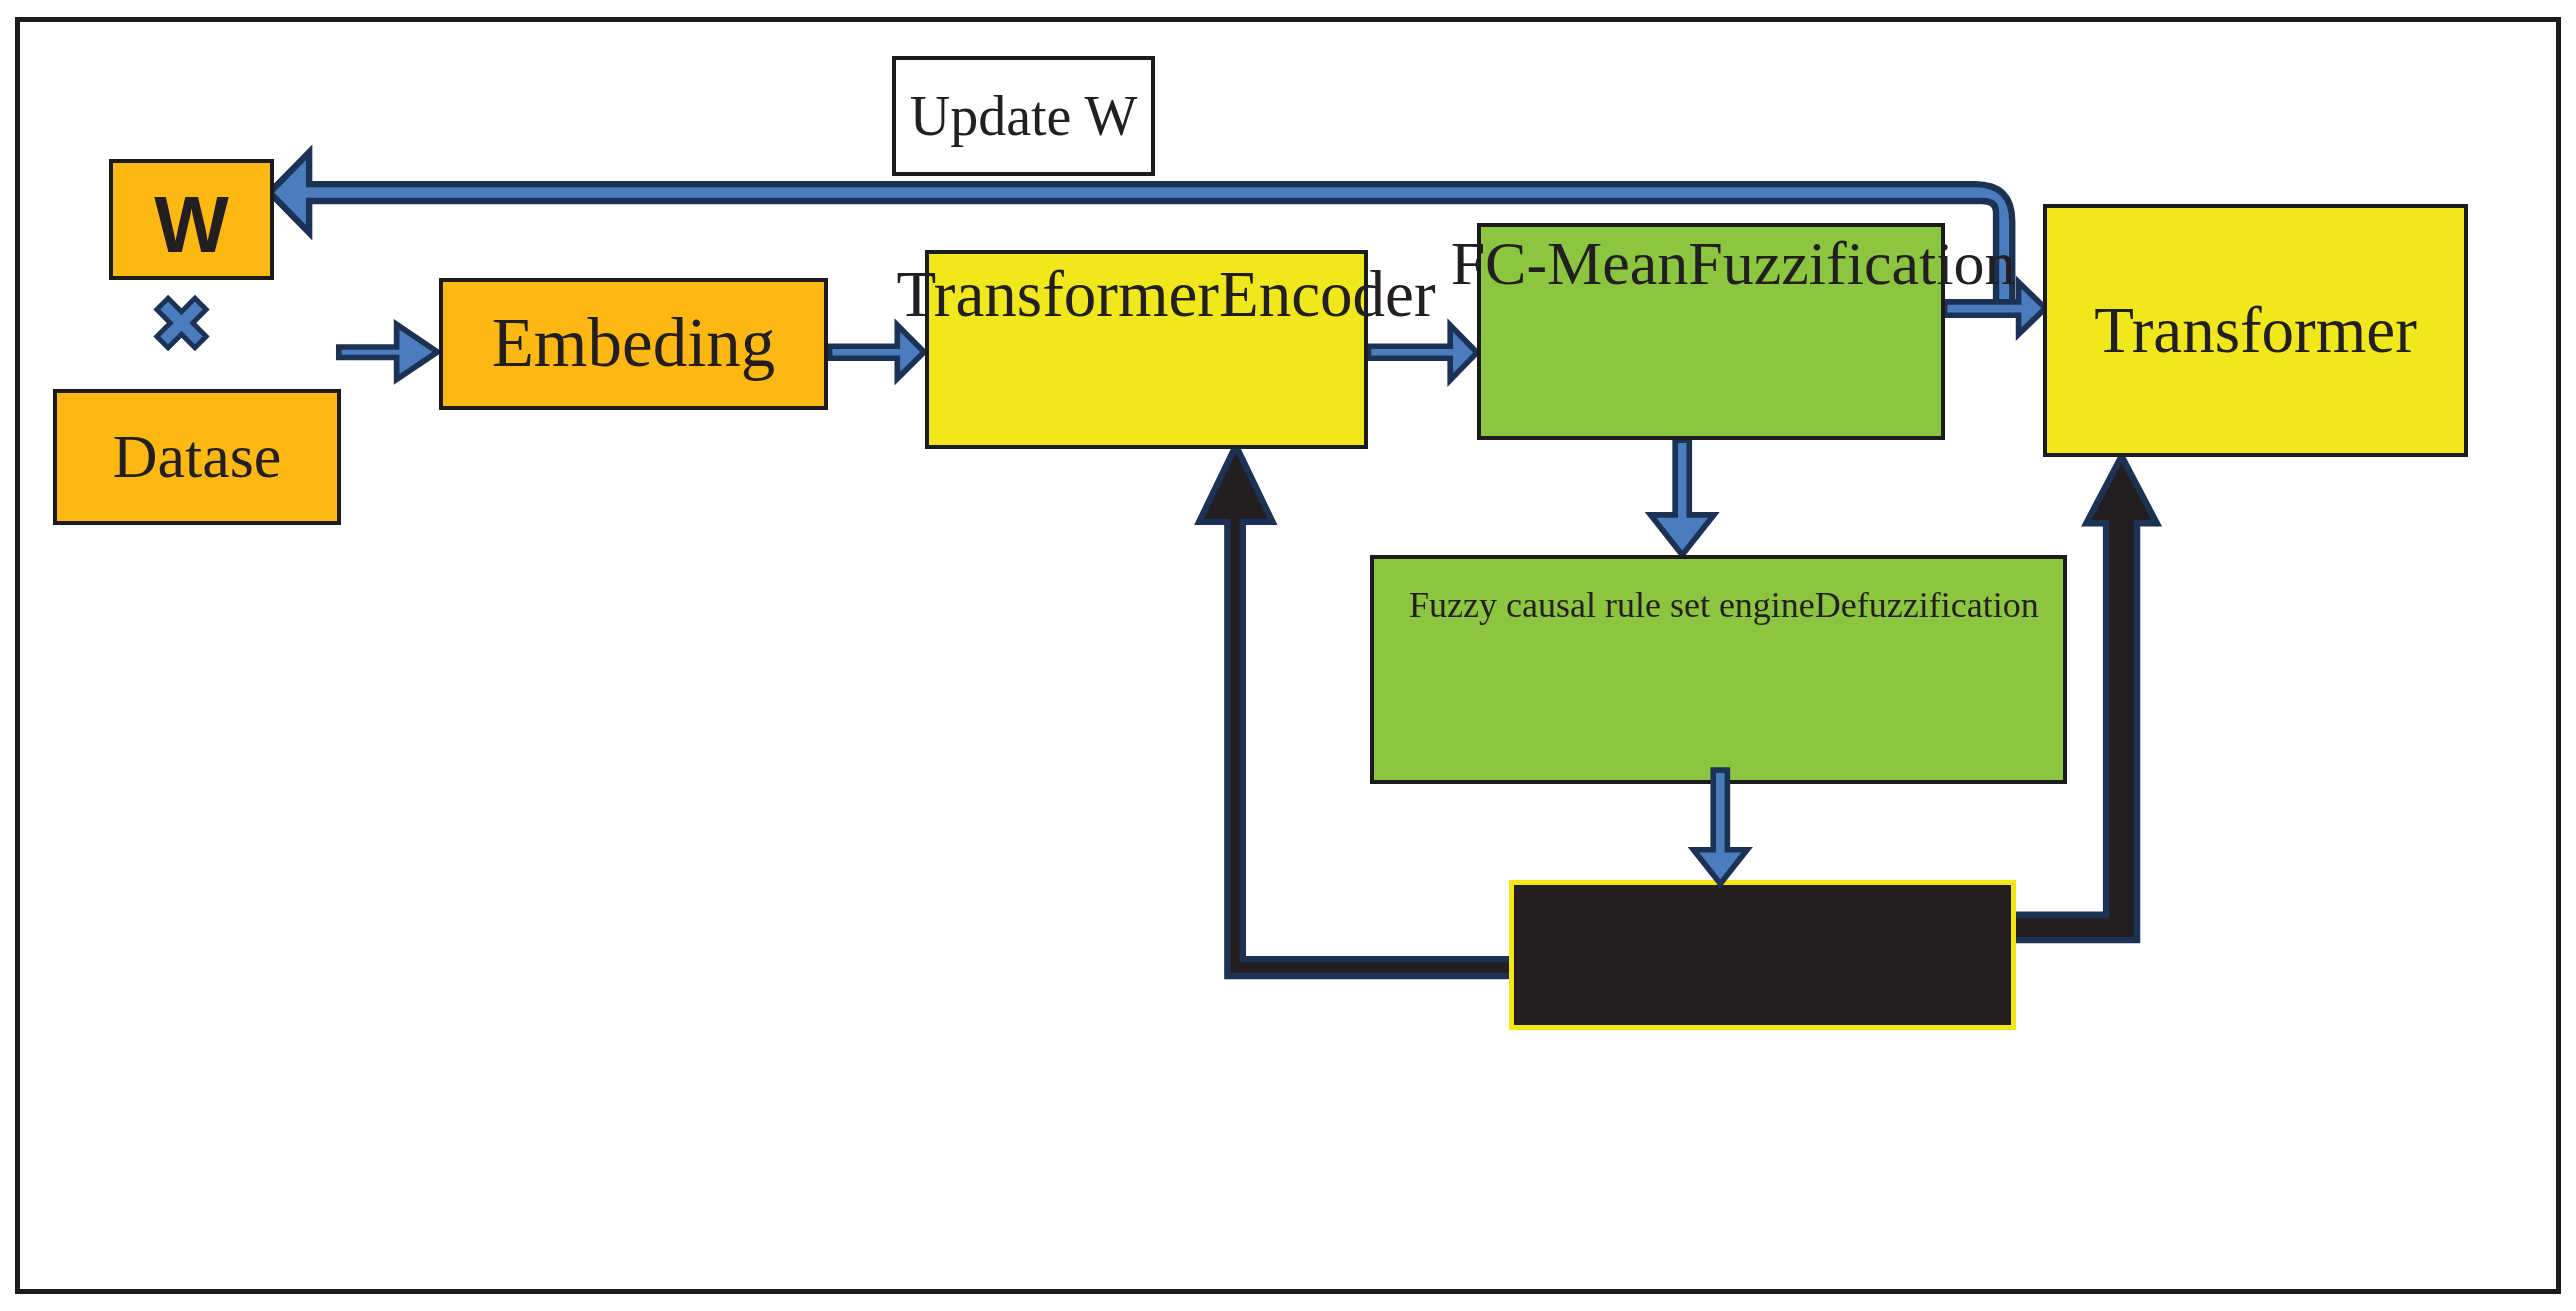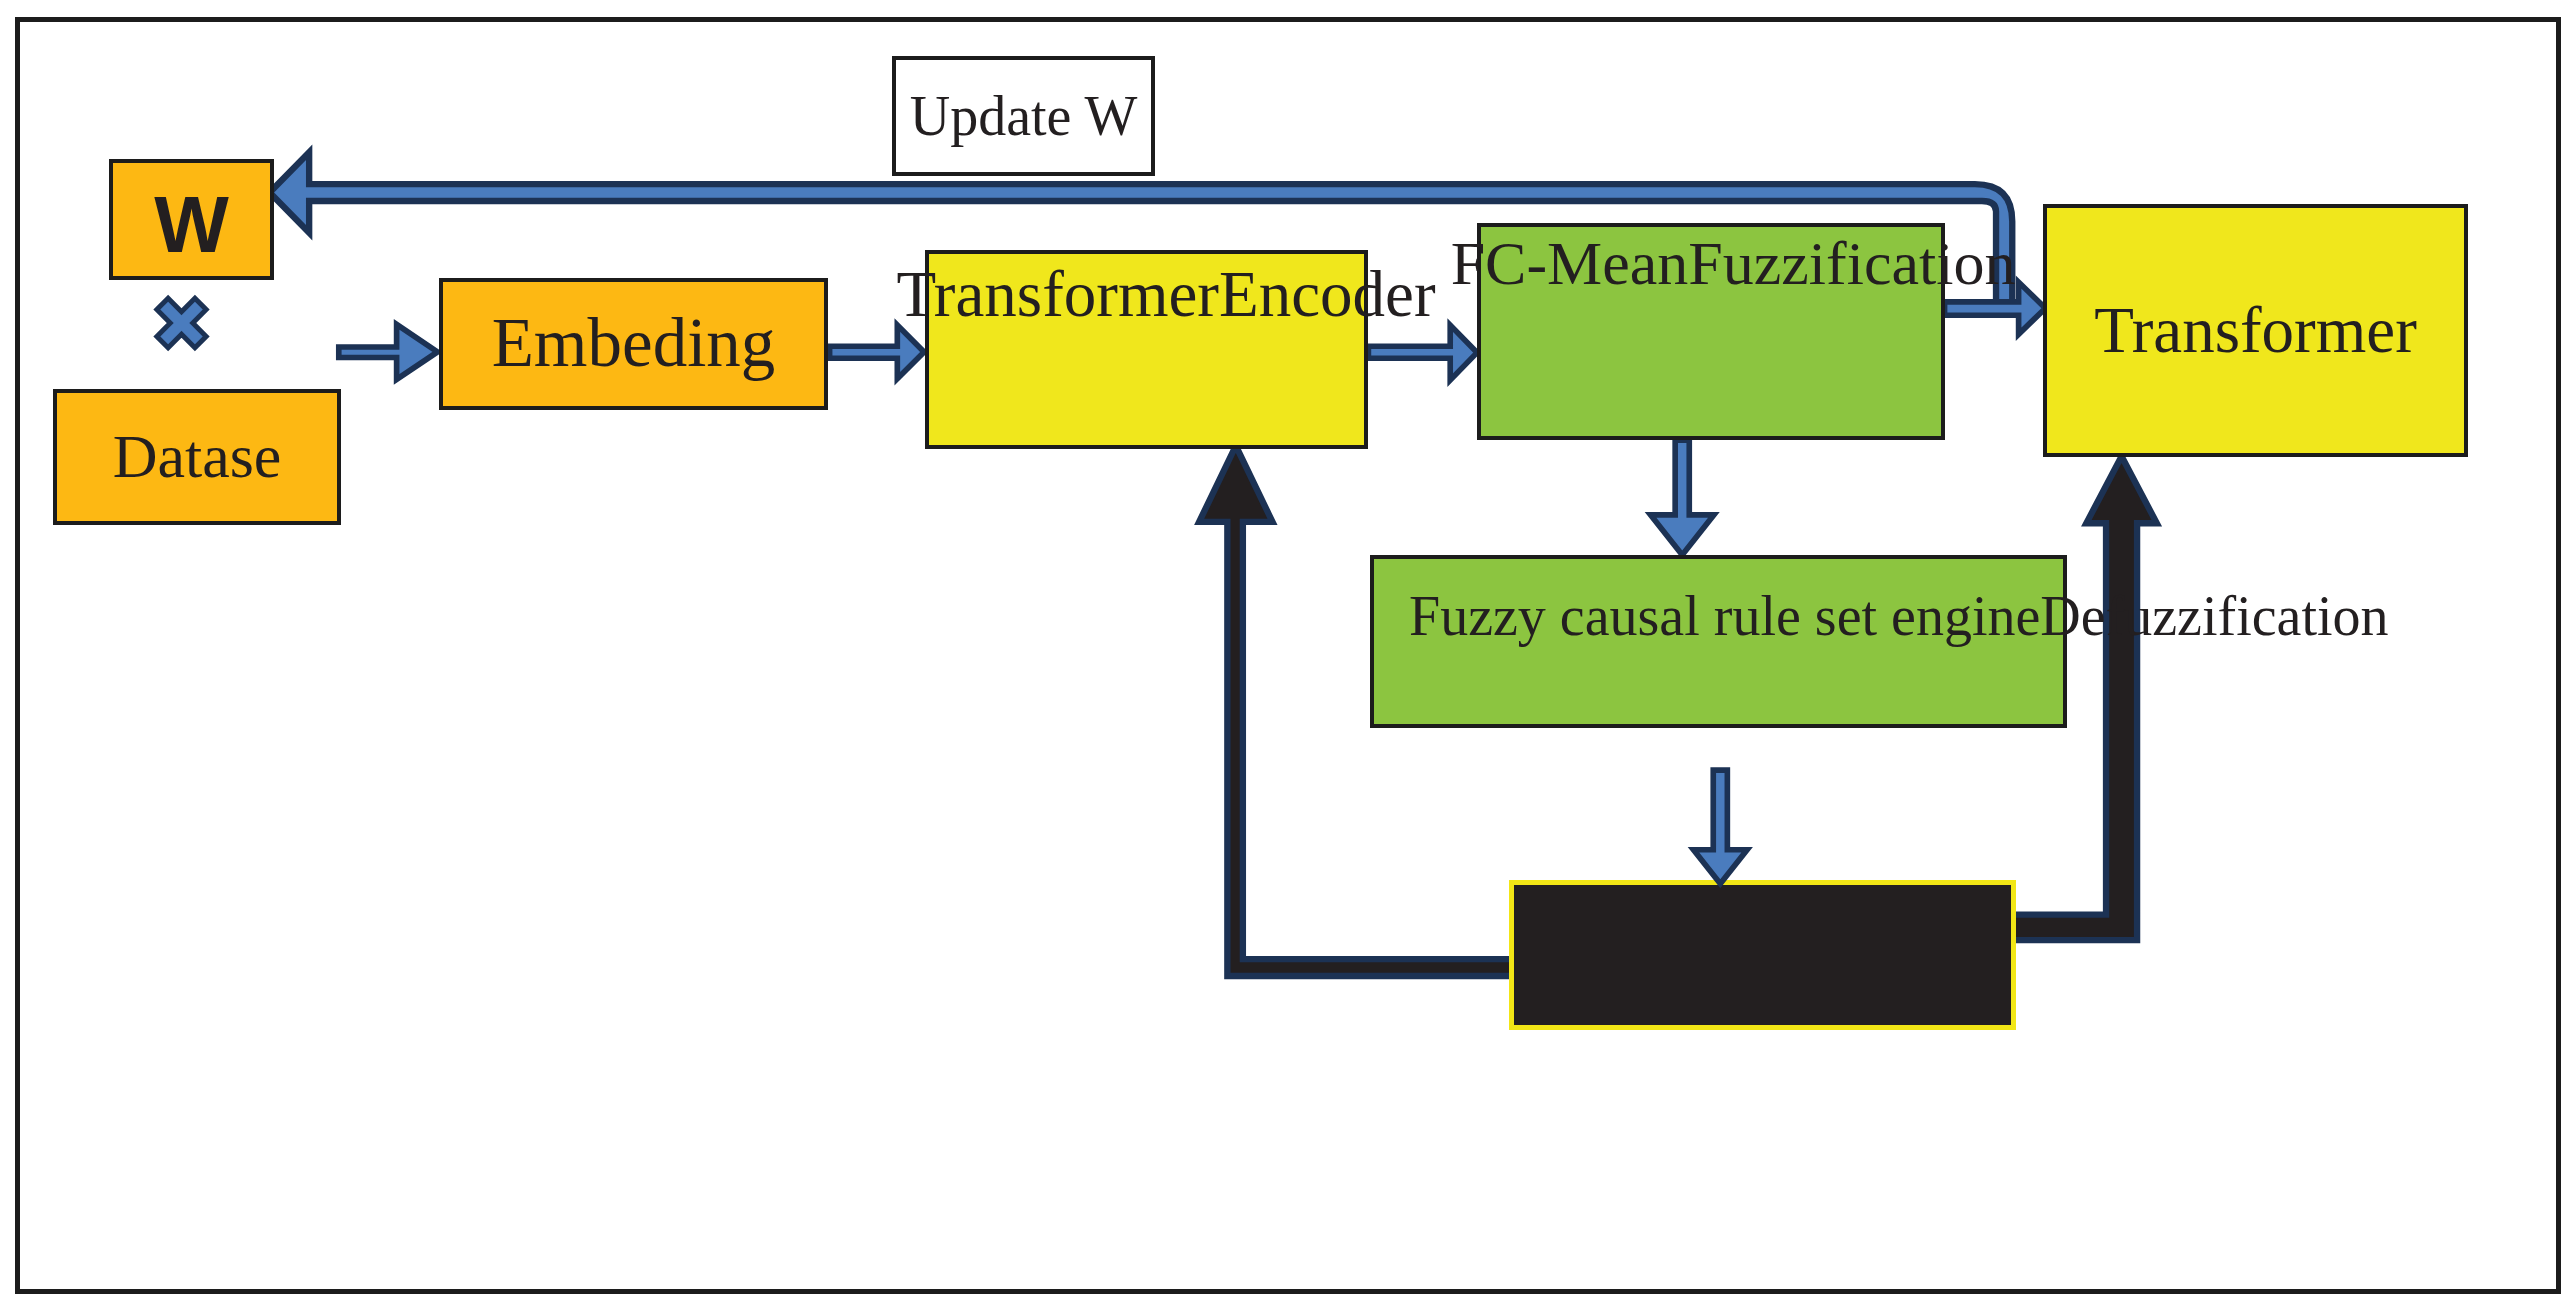--- a/index.html
+++ b/index.html
@@ -73,23 +73,23 @@
     padding-left:44px;padding-bottom:37px;
     line-height:1.18;
   }
   #box-decoder{
     left:2043px;top:204px;width:425px;height:253px;
     background:var(--yellow);
     font-size:65px;
     line-height:1.58;
   }
   #box-fuzzy{
-    left:1370px;top:555px;width:697px;height:173px;
+    left:1370px;top:555px;width:697px;height:229px;
     background:var(--green);
-    font-size:56px;
+    font-size:36px;
     align-items:flex-start;justify-content:flex-start;
     padding-left:35px;padding-top:27px;
     line-height:1.08;
   }
   #box-black{
     left:1509px;top:880px;width:507px;height:150px;
     background:var(--ink);
     border:5px solid #F2E616;
   }
   #arrow-layer{

